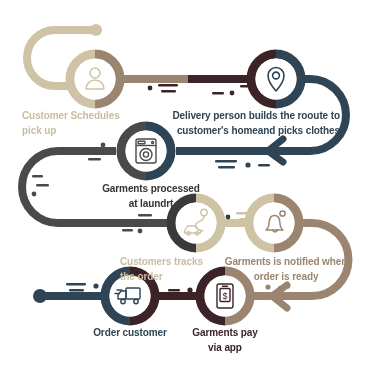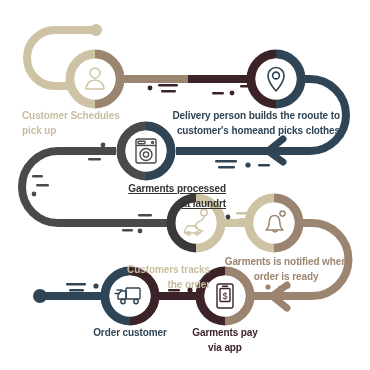--- a/index.html
+++ b/index.html
@@ -15,22 +15,22 @@
   .lbl{
     position:absolute;
     font-family:"Liberation Sans", sans-serif;
     font-size:10px;
     font-weight:700;
     line-height:15px;
     letter-spacing:-0.1px;
     white-space:pre-line;
   }
   .lbl.c{text-align:center;}
-  .lbl.l{text-align:right;text-decoration:underline;}
-  .lbl.r{text-align:right;margin-top:8px;}
+  .lbl.l{text-align:center;}
+  .lbl.r{text-align:left;}
 </style>
 </head>
 <body>
 
 <div id="stage">
 
   <svg class="flow" viewBox="0 0 370 370">
 
     <g>
       <path d="M96,30 L55,30 A28,28 0 0 0 55,86 L70,86" fill="none" stroke="#cfc3a5" stroke-width="8" stroke-linecap="round"></path>

